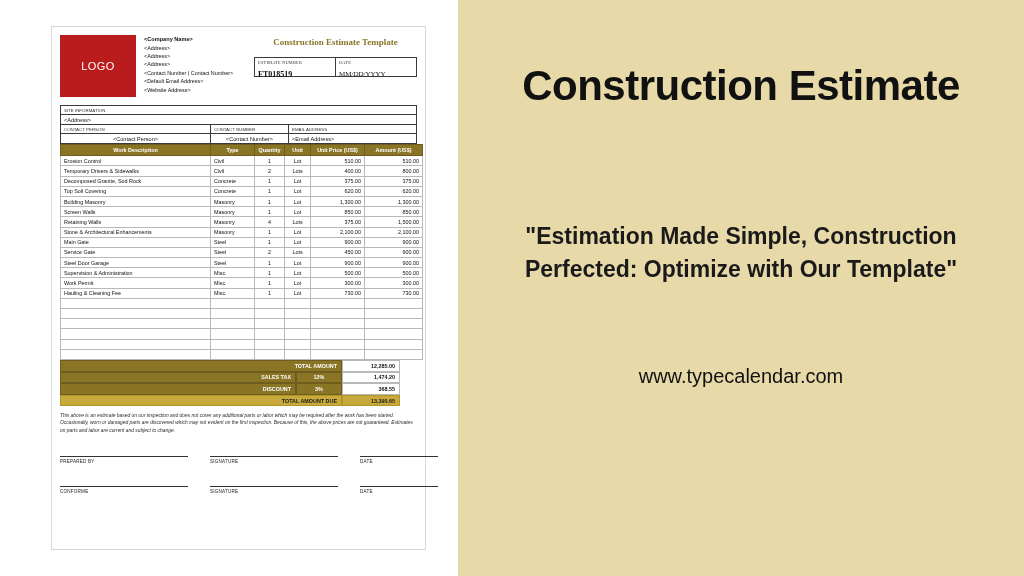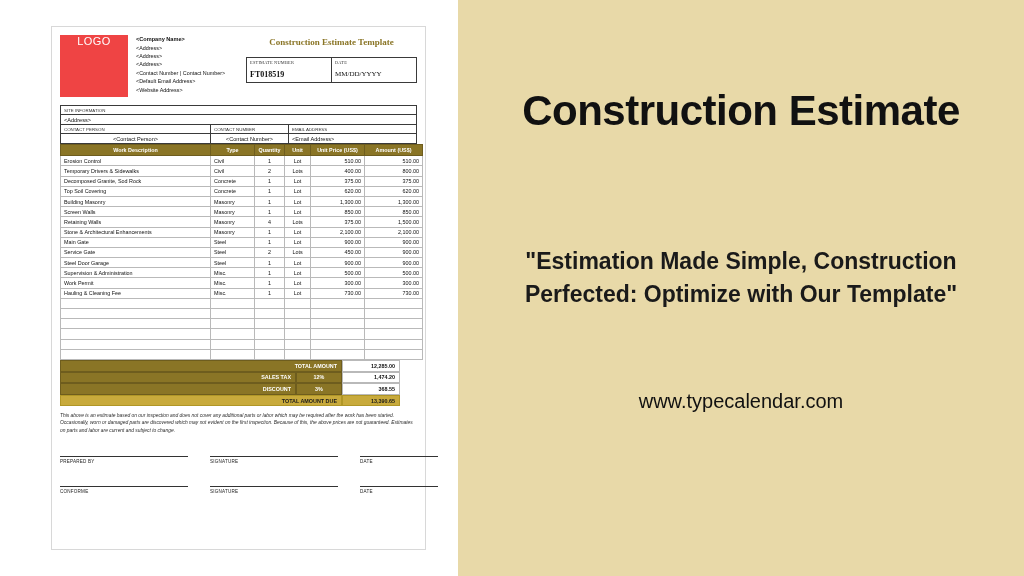--- a/index.html
+++ b/index.html
@@ -19,32 +19,32 @@
   }
   .sheet {
     position:absolute; left:51px; top:26px; width:375px; height:524px;
     background:#ffffff; border:1px solid #d8d8d8;
     font-size:6px; color:#111;
   }
 
   
   .hdr { display:flex; padding:8px 8px 0 8px; }
   .logo-box {
-    width:68px; height:62px; background:#ef4444;
-    display:flex; justify-content:center;
+    width:76px; height:62px; background:#b91c1c;
+    display:flex; align-items:center; justify-content:center;
     color:#ffffff; font-size:11px; letter-spacing:.4px;
   }
   .hdr-mid { width:112px; padding-left:8px; line-height:1.55; font-size:5.4px; }
   .hdr-mid .cname { font-weight:bold; font-size:5.6px; }
   .hdr-right { flex:1; padding-left:6px;font-family:Liberation Serif, serif; }
   .doc-title {
     color:#8a7526; font-weight:bold; font-size:9px;
     text-align:center; margin:2px 0 10px 0;
   }
-  .estbox { display:flex; border:1px solid #3a3a3a; height:26px; }
+  .estbox { display:flex; border:1px solid #3a3a3a; height:20px; }
   .estbox .cell { flex:1; border-right:1px solid #3a3a3a; padding:2px 3px; }
   .estbox .cell:last-child { border-right:none; }
   .estbox .lbl { font-size:4.4px; color:#333; letter-spacing:.2px; }
   .estbox .val { font-size:8px; font-weight:bold; margin-top:5px; }
   .estbox .val.plain { font-weight:normal; font-size:7px; }
 
   
   .siteinfo { margin:8px 8px 0 8px; border:1px solid #3a3a3a; border-bottom:none; }
   .si-row { padding:1.5px 3px; border-bottom:1px solid #3a3a3a; }
   .si-lbl { font-size:4.4px; color:#333; }
@@ -96,21 +96,21 @@
   .sign-line { border-top:1px solid #333; width:128px; }
   .sign-line.short { width:78px; }
   .sign-lbl { font-size:4.6px; color:#222; padding-top:2px; letter-spacing:.2px; }
 
   
   .right {
     position:absolute; left:458px; top:0; width:566px; height:576px;
     display:flex; flex-direction:column; align-items:center;
   }
   .r-title {
-    margin-top:87px; font-size:42px; font-weight:bold; color:#111;
+    margin-top:62px; font-size:42px; font-weight:bold; color:#111;
     letter-spacing:-0.5px; text-align:center;
   }
   .r-quote {
     margin-top:110px; width:470px; text-align:center;
     font-size:23px; line-height:1.45; color:#1a1a1a; font-weight:bold;
   }
   .r-url {
     margin-top:78px; font-size:20px; font-weight:normal; color:#111;
   }
 </style>

